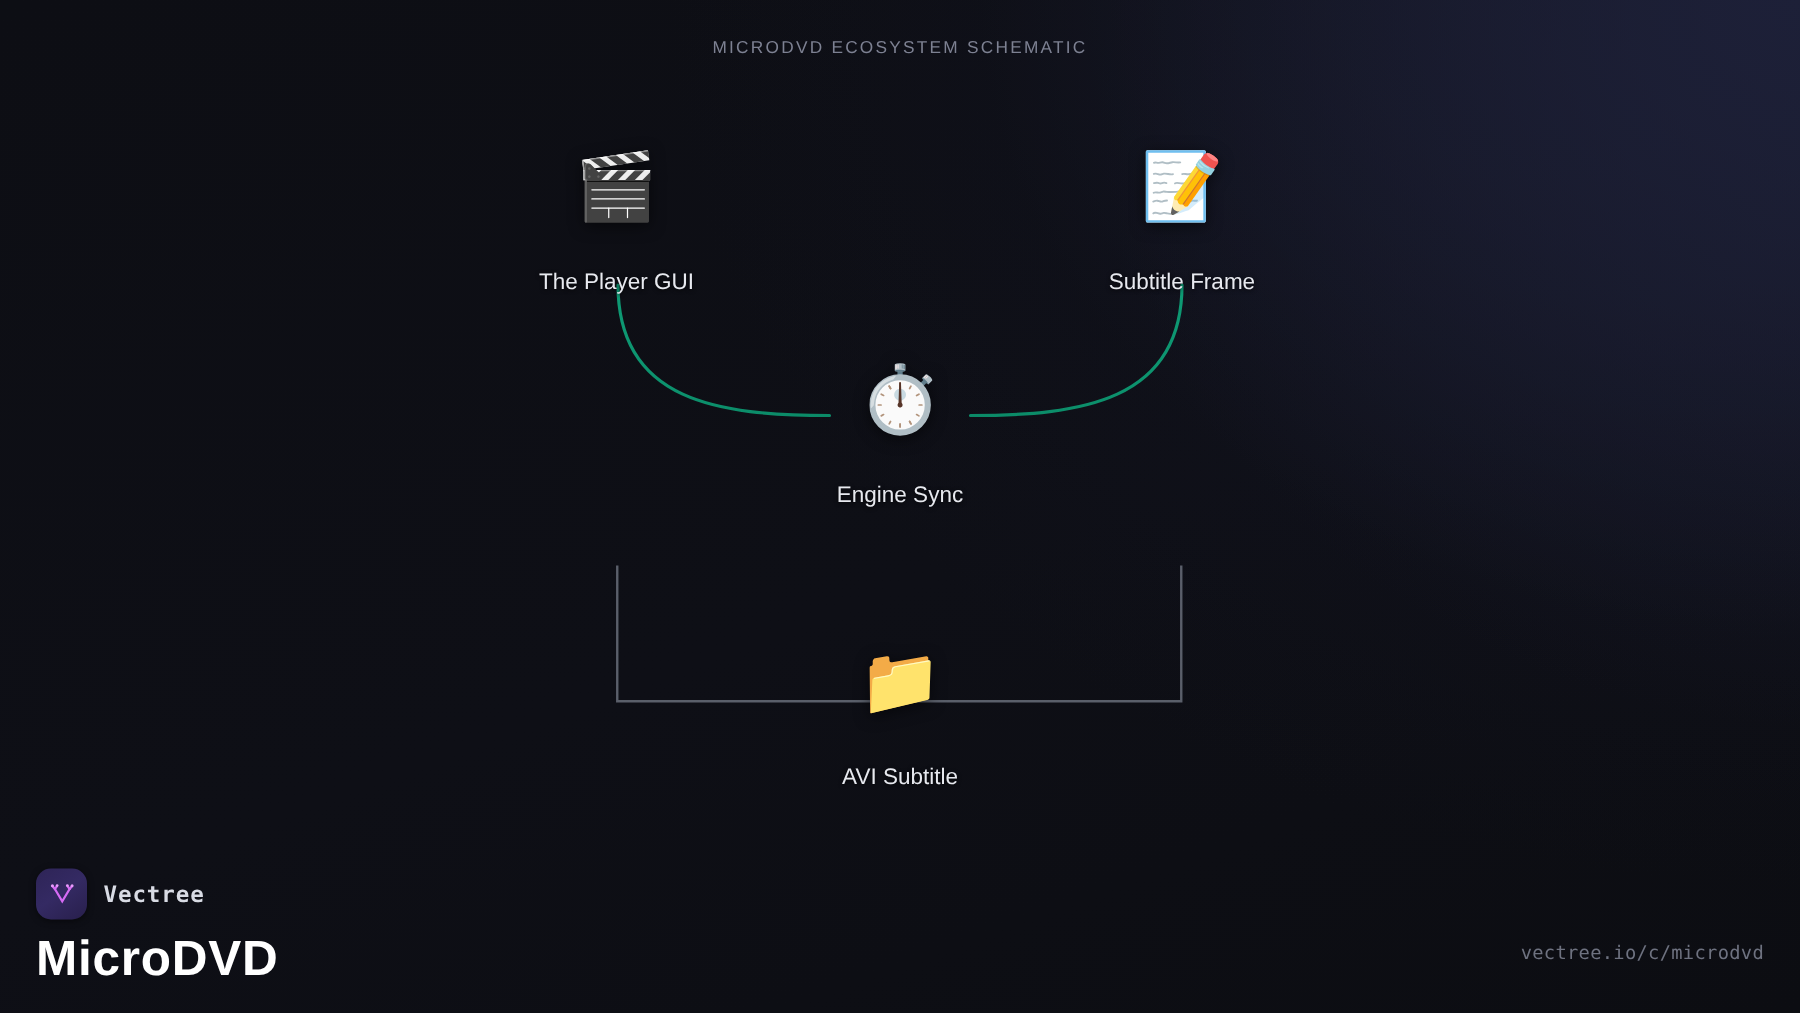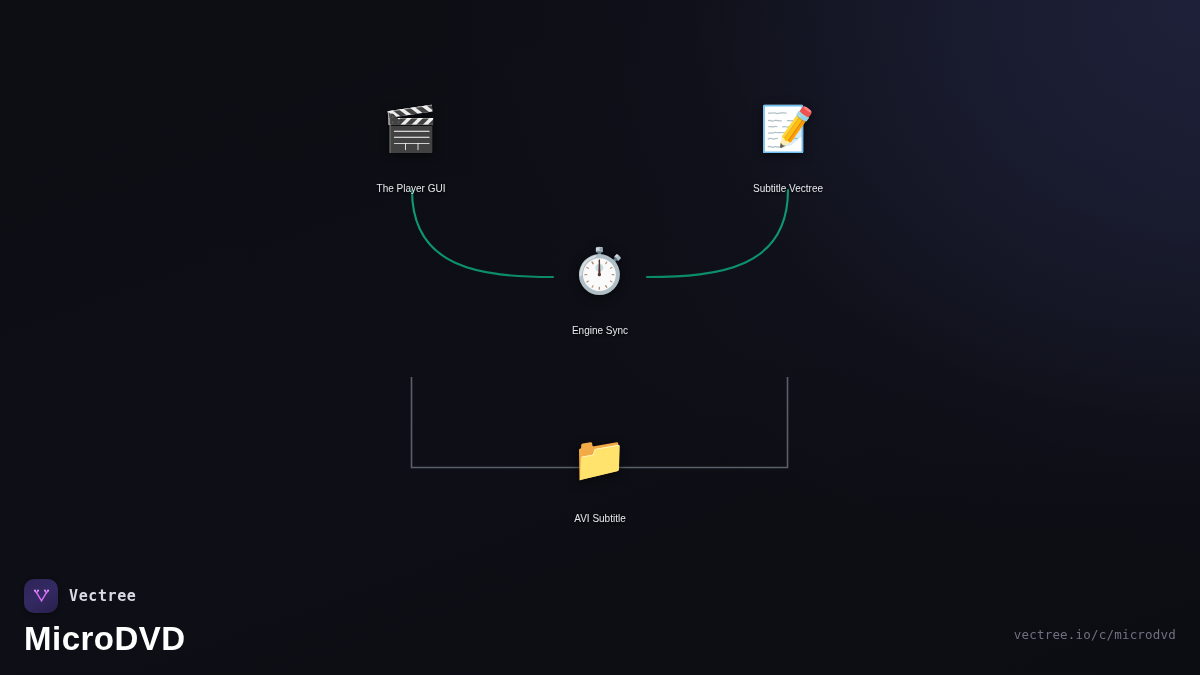--- a/index.html
+++ b/index.html
@@ -53,21 +53,21 @@
     font-size:44px;
     line-height:52px;
     height:52px;
     display:flex;
     align-items:center;
     justify-content:center;
     filter:drop-shadow(0 2px 5px rgba(0,0,0,0.55));
   }
   .node-label {
     margin-top:28px;
-    font-size:10px;
+    font-size:15px;
     color:#e7e9ef;
     text-align:center;
     white-space:nowrap;
     text-shadow:0 1px 3px rgba(0,0,0,0.8);
   }
 
   
   #brand {
     position:absolute;
     left:24px; bottom:18px;
@@ -110,20 +110,21 @@
     font-size:12.5px;
     color:#6e7280;
     letter-spacing:0.2px;
   }
 </style>
 </head>
 <body>
 
 <div id="stage">
 
+  <div id="schematic-title">MICRODVD ECOSYSTEM SCHEMATIC</div>
 
   <svg id="edges" viewBox="0 0 1200 675" xmlns="http://www.w3.org/2000/svg">
     <defs>
       <linearGradient id="gradVert" x1="0" y1="0" x2="0" y2="1">
         <stop offset="0%" stop-color="#0b7e60"></stop>
         <stop offset="45%" stop-color="#119b78"></stop>
         <stop offset="100%" stop-color="#35cfa2"></stop>
       </linearGradient>
       <linearGradient id="gradLeft" x1="0" y1="0" x2="1" y2="1">
         <stop offset="0%" stop-color="#0e9a74"></stop>
@@ -144,21 +145,21 @@
     <path d="M 411.5 377 L 411.5 467.5 L 787.5 467.5 L 787.5 377" fill="none" stroke="#5a5f6a" stroke-width="1.6" stroke-linejoin="miter"></path>
   </svg>
 
   <div class="node" style="left:411px; top:148px;">
     <div class="node-icon">🎬</div>
     <div class="node-label">The Player GUI</div>
   </div>
 
   <div class="node" style="left:788px; top:148px;">
     <div class="node-icon">📝</div>
-    <div class="node-label">Subtitle Vectree</div>
+    <div class="node-label">Subtitle Frame</div>
   </div>
 
   <div class="node" style="left:600px; top:290px;">
     <div class="node-icon">⏱️</div>
     <div class="node-label">Engine Sync</div>
   </div>
 
   <div class="node" style="left:600px; top:478px;">
     <div class="node-icon">📁</div>
     <div class="node-label">AVI Subtitle</div>

